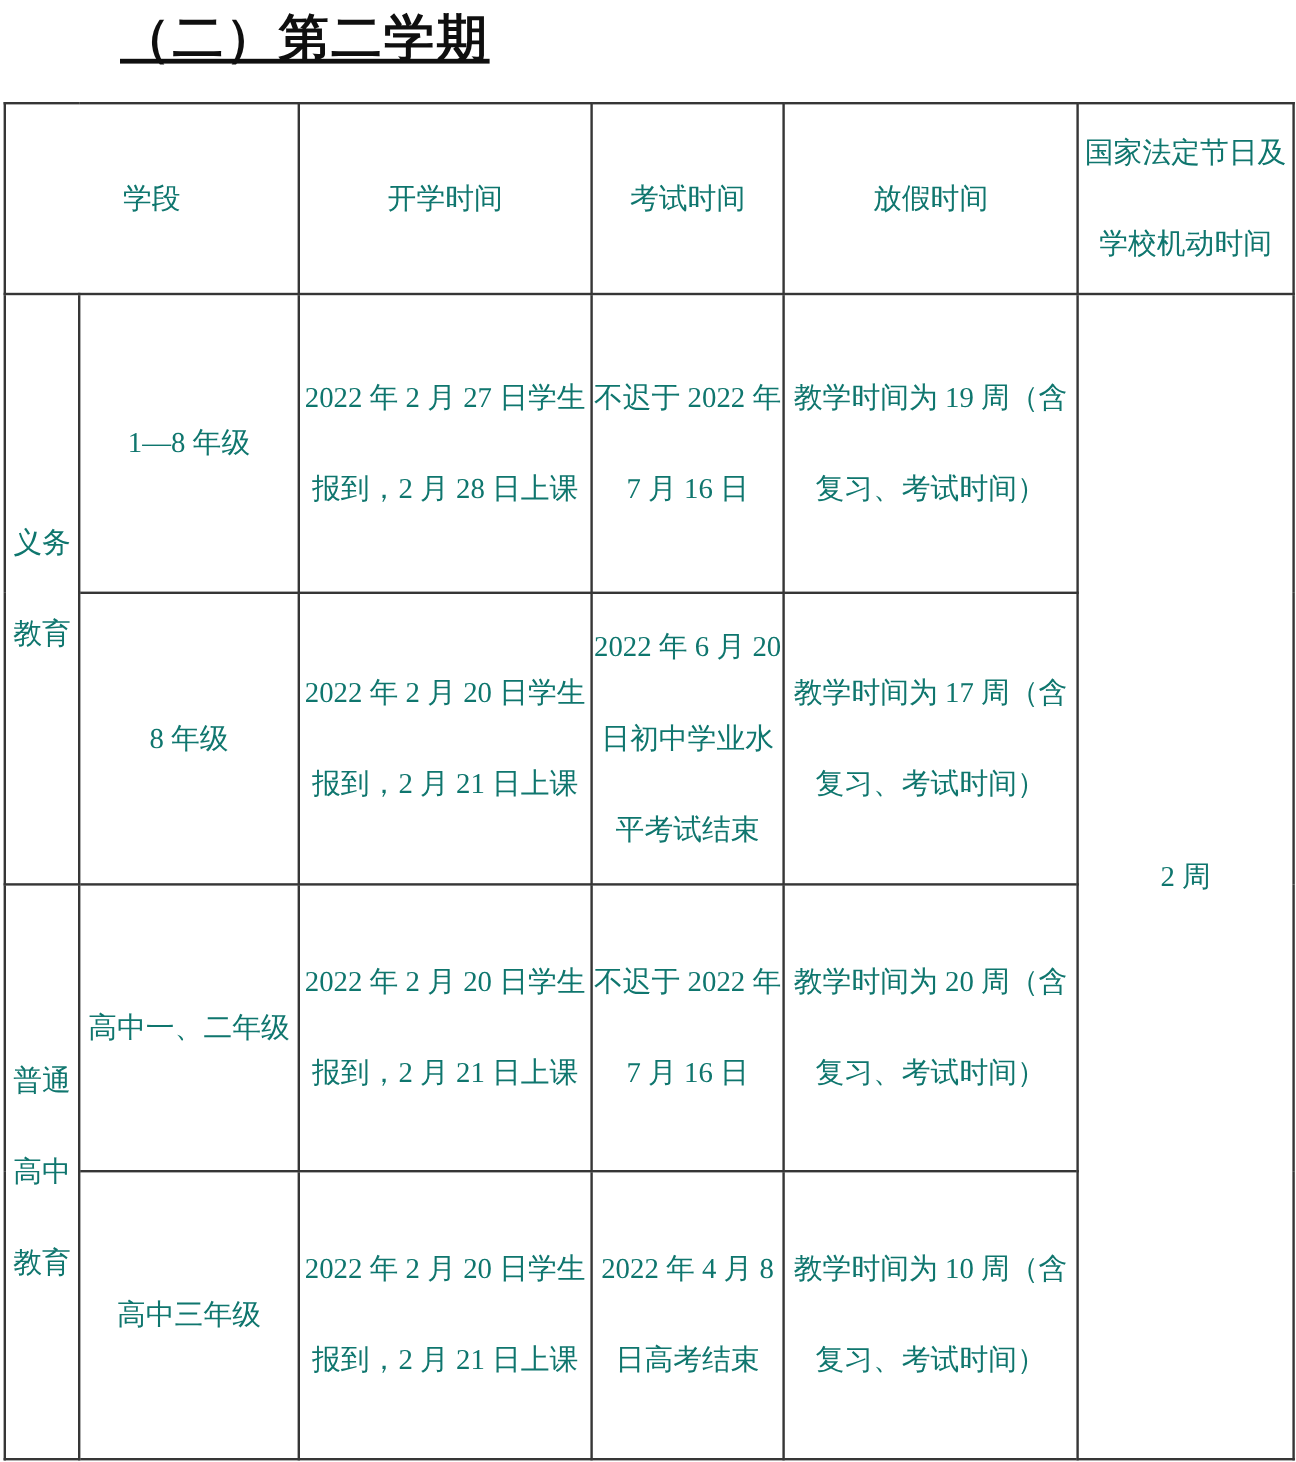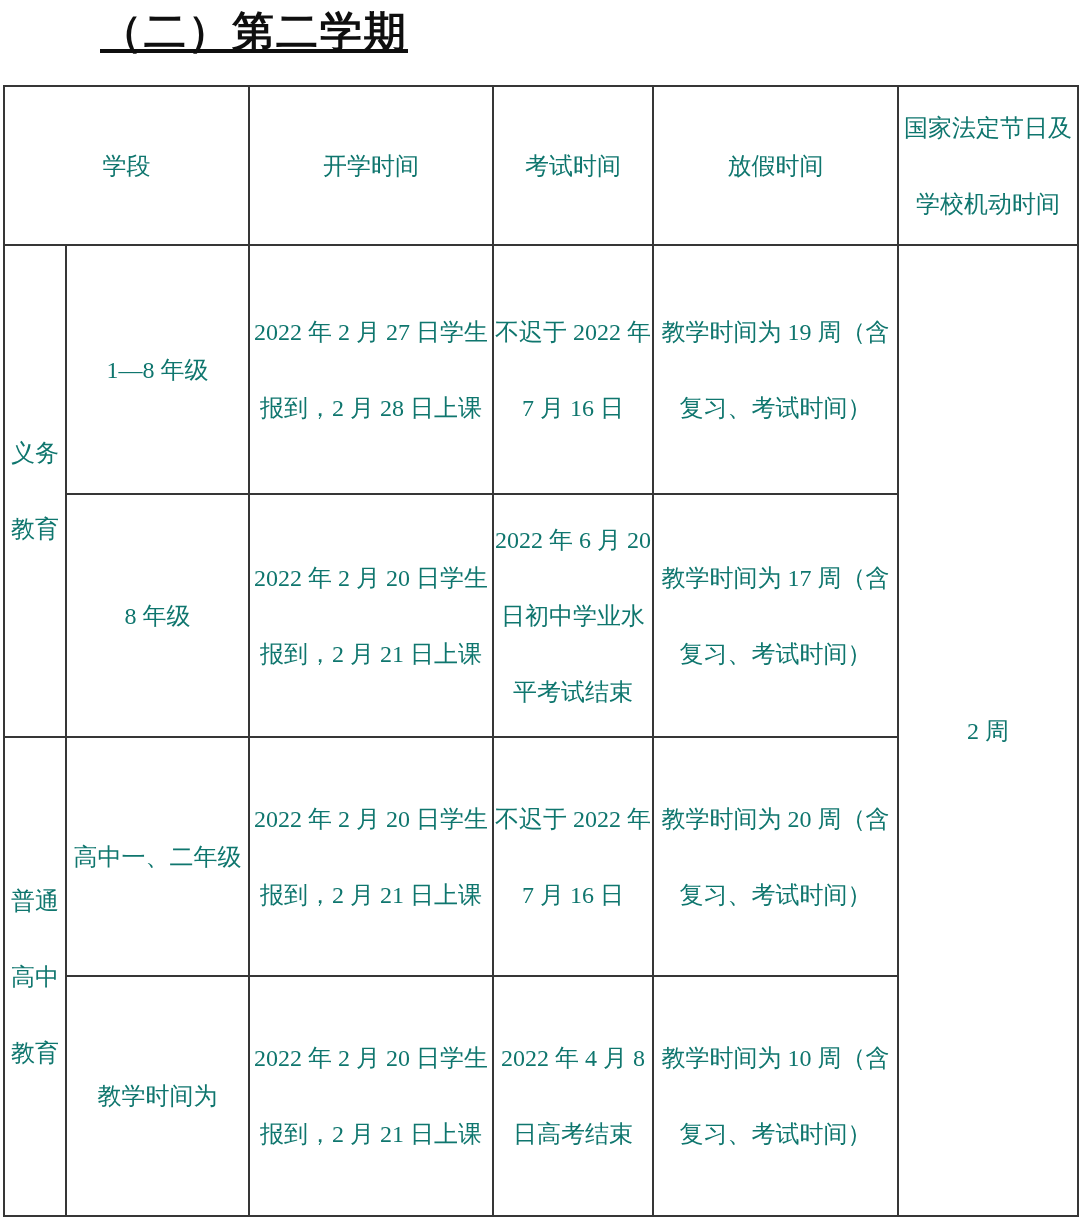--- a/index.html
+++ b/index.html
@@ -109,21 +109,21 @@
       <td>高中一、二年级</td>
       <td>2022 年 2 月 20 日学生
 报到，2 月 21 日上课</td>
       <td>不迟于 2022 年
 7 月 16 日</td>
       <td>教学时间为 20 周（含
 复习、考试时间）</td>
     </tr>
 
     <tr class="r4">
-      <td>教学时间为</td>
+      <td>高中三年级</td>
       <td>2022 年 2 月 20 日学生
 报到，2 月 21 日上课</td>
       <td>2022 年 4 月 8
 日高考结束</td>
       <td>教学时间为 10 周（含
 复习、考试时间）</td>
     </tr>
   </tbody>
 </table>
 

